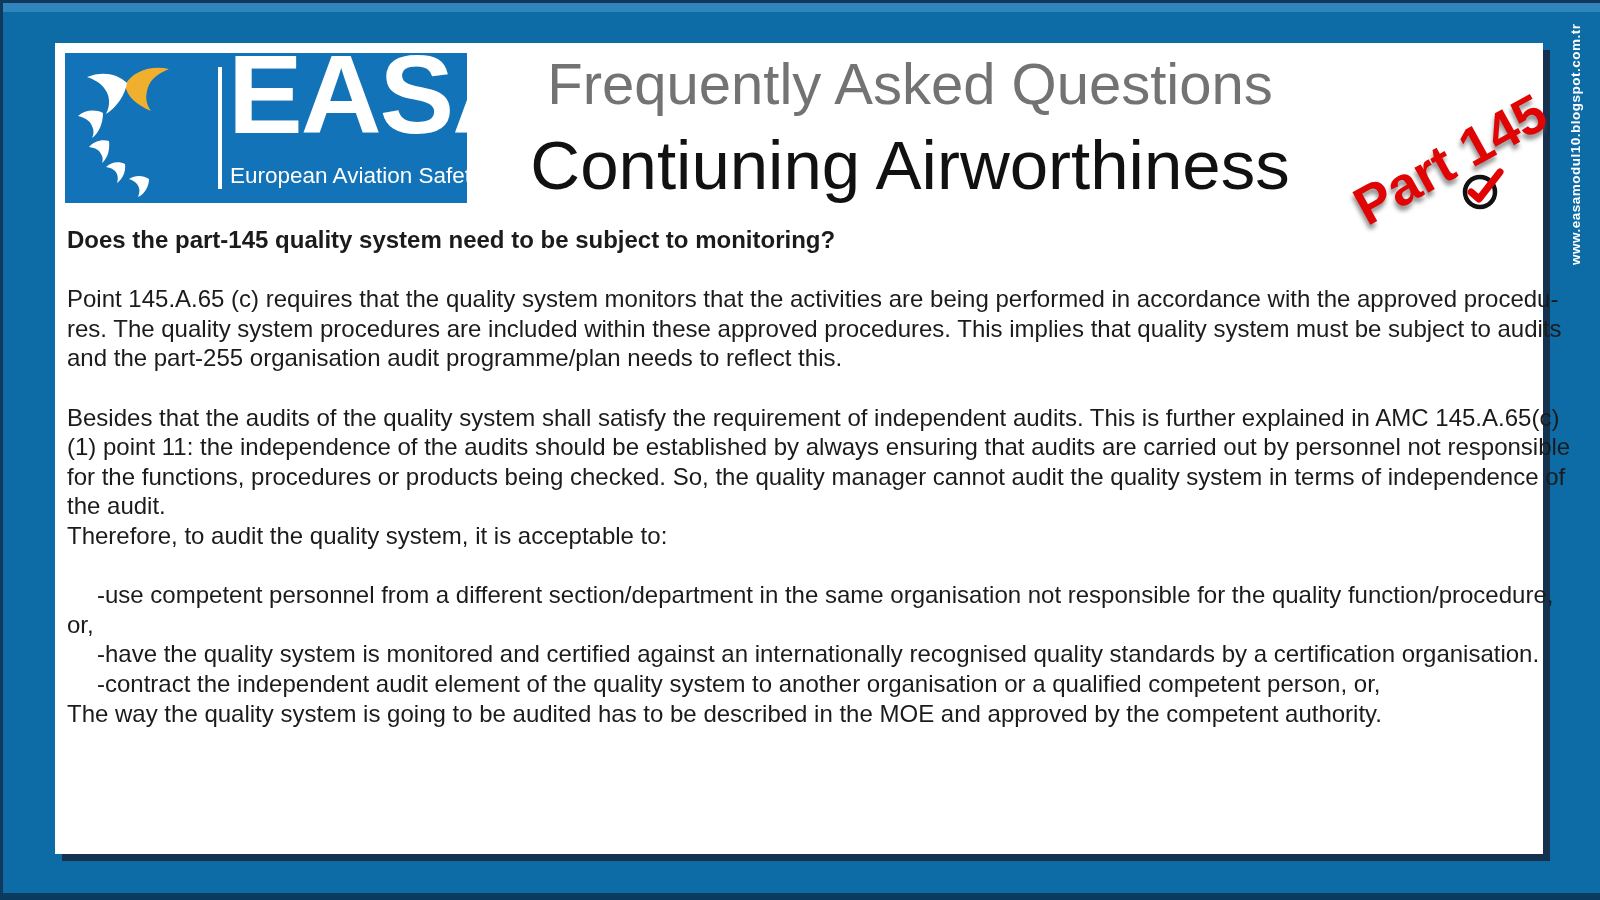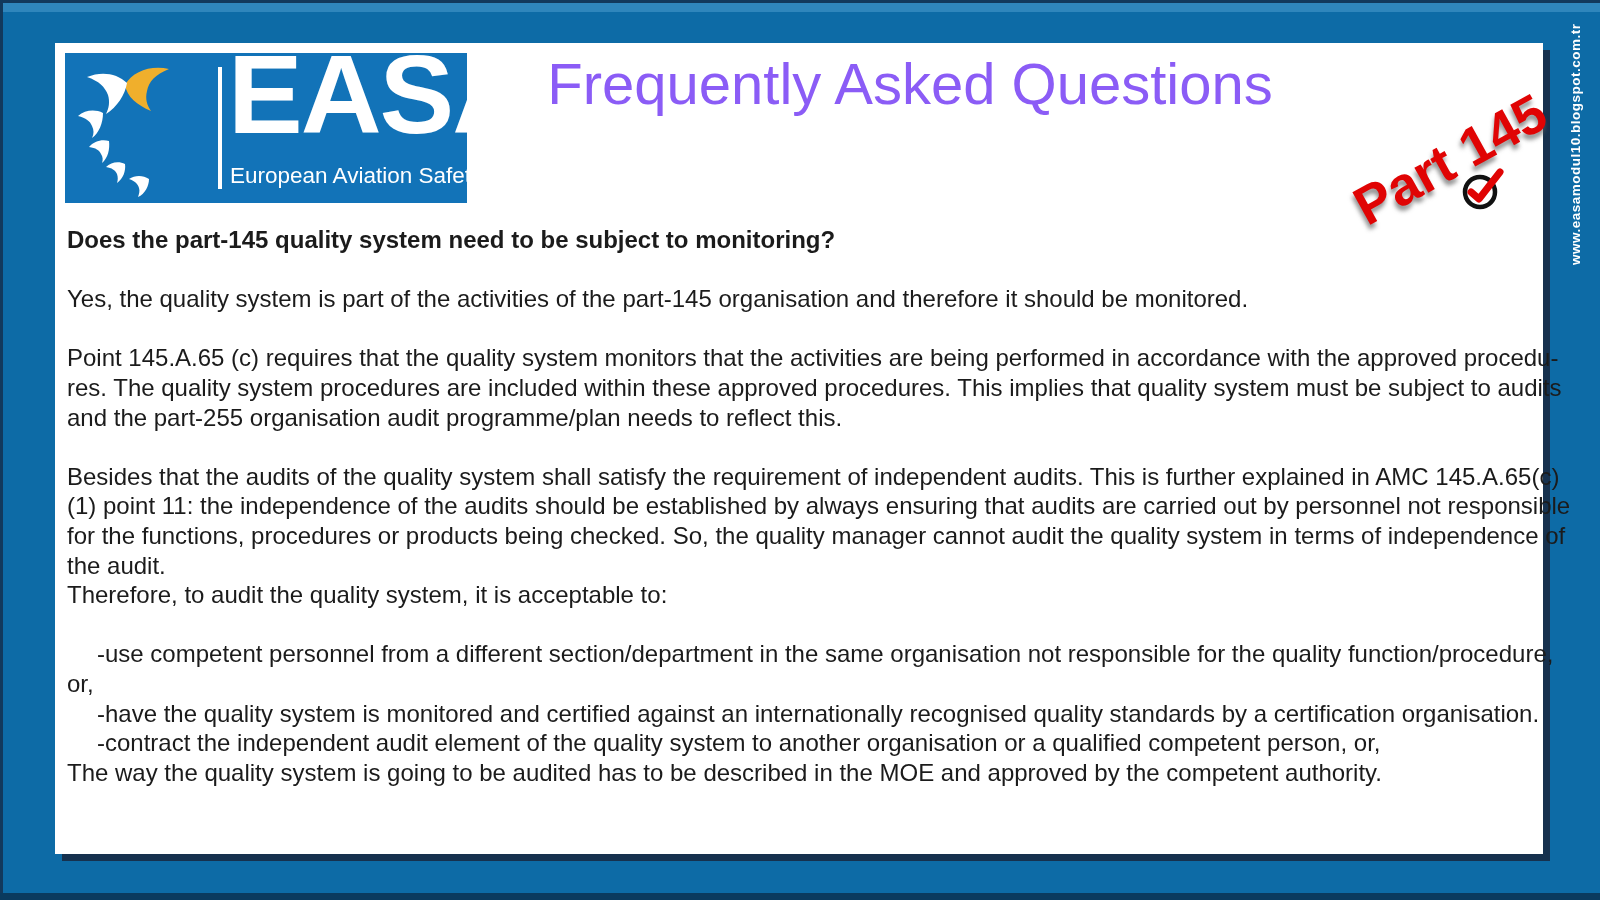--- a/index.html
+++ b/index.html
@@ -31,21 +31,21 @@
     position:absolute;left:163px;top:-14px;width:238px;
     font-size:112px;font-weight:bold;letter-spacing:-2px;line-height:1.0;
   }
   .logo-subtitle{
     position:absolute;left:165px;top:110px;font-size:22.5px;font-weight:400;white-space:nowrap;
   }
 
   
   .titles{position:absolute;left:420px;top:0;width:870px;text-align:center;}
   .faq-title{
-    margin-top:12px;font-size:58px;line-height:1.0;color:#8b5cf6;font-weight:500;white-space:nowrap;
+    margin-top:12px;font-size:58px;line-height:1.0;color:#737373;font-weight:500;white-space:nowrap;
   }
   .doc-title{
     margin-top:18px;font-size:69px;line-height:1.0;color:#111111;font-weight:500;white-space:nowrap;
   }
 
   
   .stamp{
     position:absolute;left:1255px;top:85px;width:280px;text-align:center;
     transform:rotate(-29deg);
     font-size:54px;font-weight:800;color:#E00404;white-space:nowrap;
@@ -99,37 +99,35 @@
         <path d="M76,122 C70,118 62,118 56,122 C62,124 65,127 66,131 C67,134 66,137 65,140 C72,137 76,129 76,122 Z" fill="#ffffff"></path>
       </svg>
     </span>
     <span class="logo-divider"></span>
     <span class="logo-acronym">EASA</span>
     <span class="logo-subtitle">European Aviation Safety Agency</span>
   </div>
 
   <div class="titles">
     <div class="faq-title">Frequently Asked Questions</div>
+    <div class="doc-title">Contiuning Airworthiness</div>
   </div>
 
   <div class="stamp">Part 145</div>
 
   <span class="check">
     <svg width="46" height="46" viewBox="0 0 46 46">
       <circle cx="20" cy="26" r="15" fill="none" stroke="#111111" stroke-width="4.5"></circle>
       <path d="M11,26 L19,33 L40,6" fill="none" stroke="#E00404" stroke-width="7" stroke-linecap="round" stroke-linejoin="round"></path>
     </svg>
   </span>
 
   <div class="bodytext">
     <div class="block">
       <div class="line question">Does the part-145 quality system need to be subject to monitoring?</div>
-    </div>
-    <div class="block">
-      <div class="line">Yes, the quality system is part of the activities of the part-145 organisation and therefore it should be monitored.</div>
     </div>
     <div class="block">
       <div class="line">Point 145.A.65 (c) requires that the quality system monitors that the activities are being performed in accordance with the approved procedu-</div>
       <div class="line">res. The quality system procedures are included within these approved procedures. This implies that quality system must be subject to audits</div>
       <div class="line">and the part-255 organisation audit programme/plan needs to reflect this.</div>
     </div>
     <div class="block">
       <div class="line">Besides that the audits of the quality system shall satisfy the requirement of independent audits. This is further explained in AMC 145.A.65(c)</div>
       <div class="line">(1) point 11: the independence of the audits should be established by always ensuring that audits are carried out by personnel not responsible</div>
       <div class="line">for the functions, procedures or products being checked. So, the quality manager cannot audit the quality system in terms of independence of</div>

